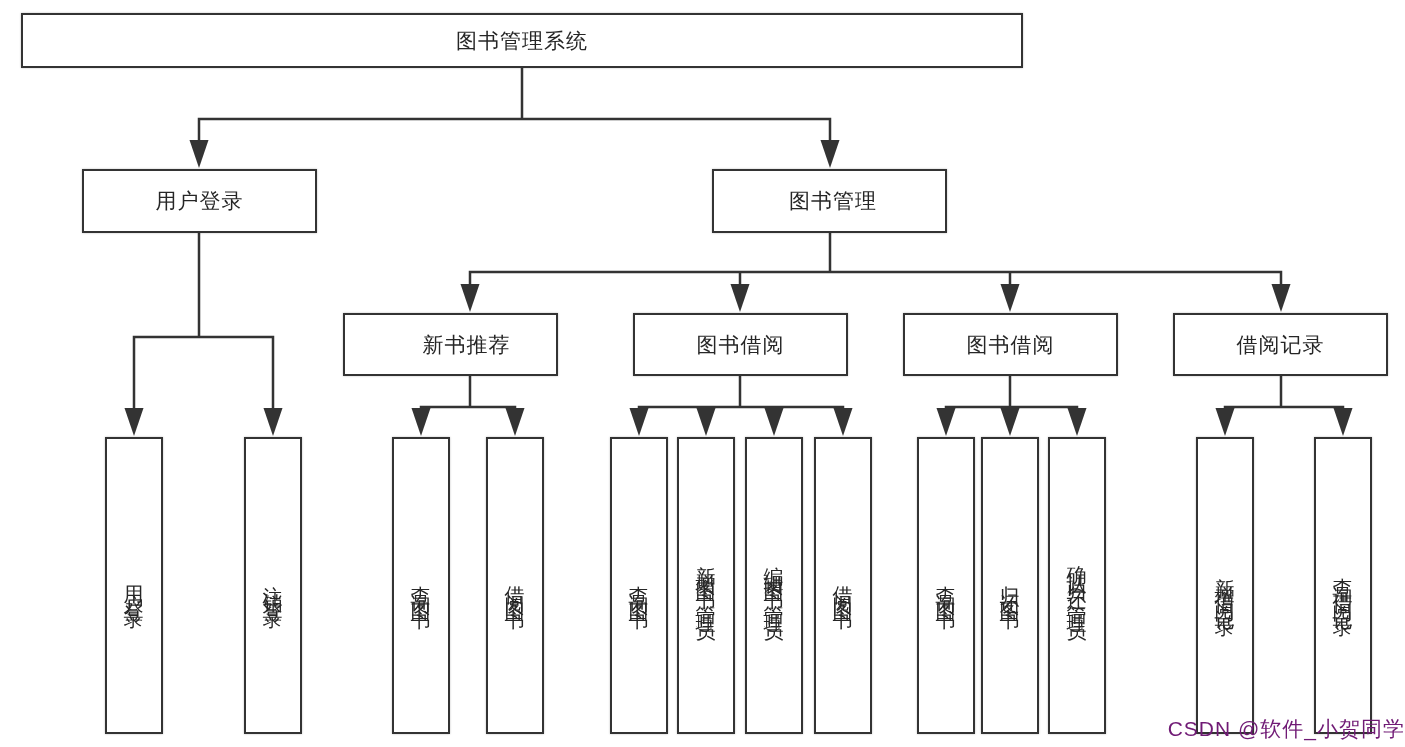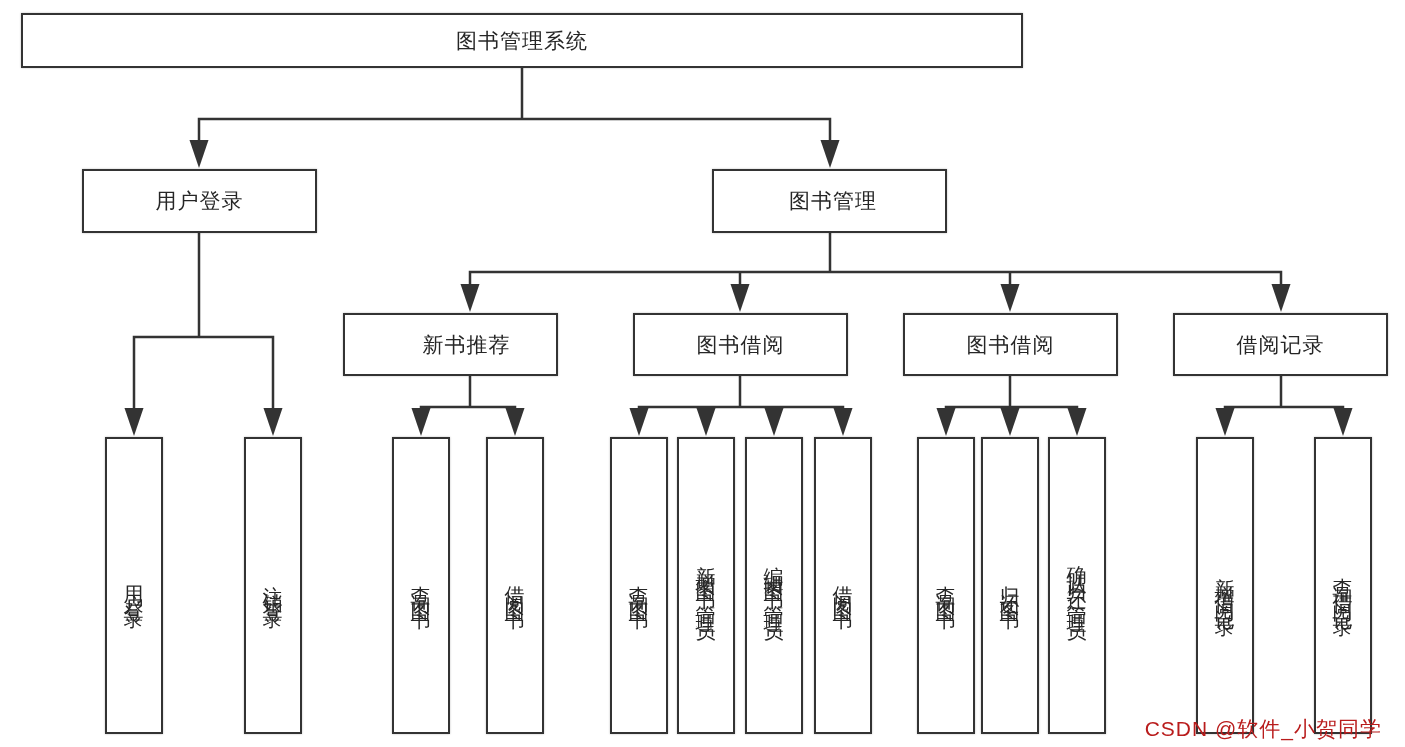--- a/index.html
+++ b/index.html
@@ -31,23 +31,23 @@
     width:58px;height:297px;top:437px;
     writing-mode:vertical-rl;
     text-orientation:mixed;
     font-size:20px;
     letter-spacing:8px;
     line-height:54px;
     text-align:center;
   }
   .watermark{
     position:absolute;
-    right:23px;bottom:4px;
+    right:0;bottom:4px;
     font-size:21px;
-    color:#b91c1c;
+    color:#701a75;
     letter-spacing:1px;
     z-index:3;
     white-space:nowrap;
   }
 </style>
 </head>
 <body>
 
 <div class="canvas">
 

